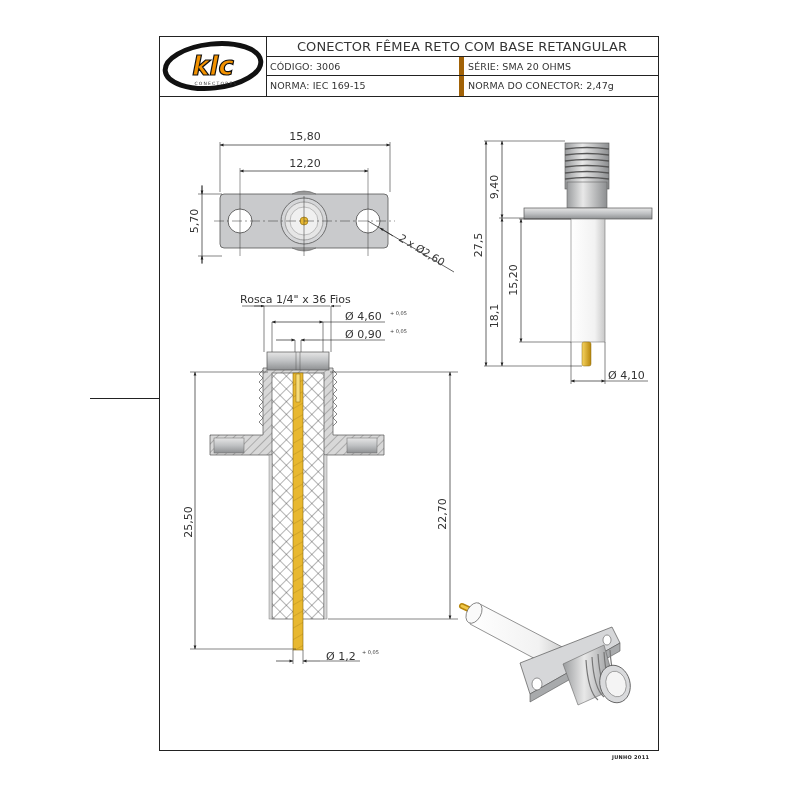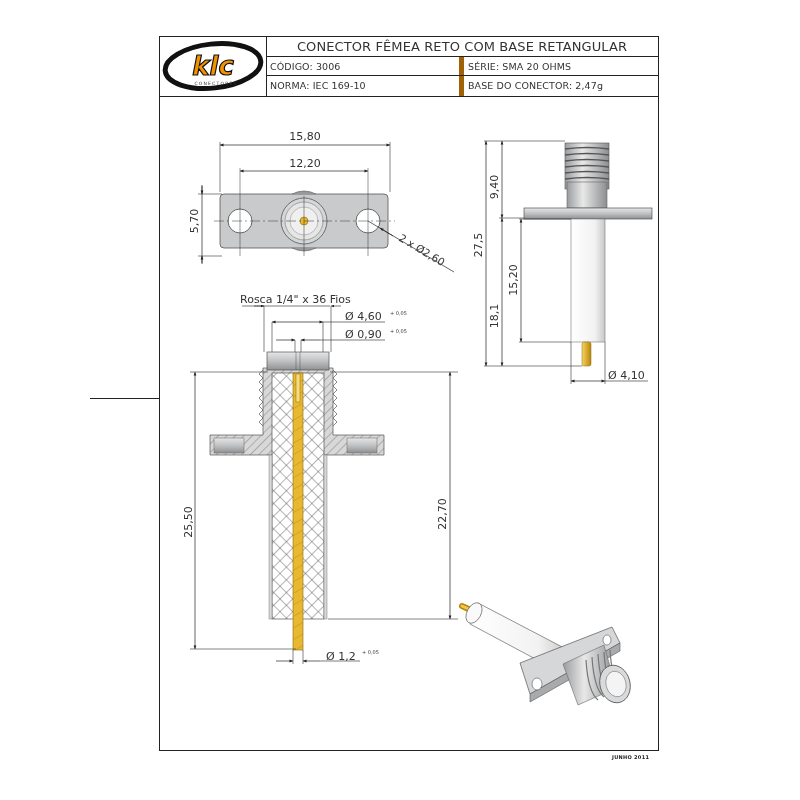--- a/index.html
+++ b/index.html
@@ -35,22 +35,22 @@
       </svg>
     </div>
     <div class="row row1">
       <div class="cell full">CONECTOR FÊMEA RETO COM BASE RETANGULAR</div>
     </div>
     <div class="row row2">
       <div class="cell left">CÓDIGO: 3006</div>
       <div class="cell right">SÉRIE: SMA 20 OHMS</div>
     </div>
     <div class="row row3">
-      <div class="cell left">NORMA: IEC 169-10</div>
-      <div class="cell right">BASE DO CONECTOR: 2,47g</div>
+      <div class="cell left">NORMA: IEC 169-15</div>
+      <div class="cell right">NORMA DO CONECTOR: 2,47g</div>
     </div>
   </div>
 </div>
 
 <svg width="800" height="800" viewBox="0 0 800 800" style="position:absolute;left:0;top:0;">
   <defs>
     <marker id="arr" viewBox="0 0 10 10" refX="10" refY="5" markerWidth="7" markerHeight="5" orient="auto-start-reverse">
       <path d="M0,1 L10,5 L0,9 z" fill="#222"></path>
     </marker>
     <pattern id="cross" width="9" height="9" patternUnits="userSpaceOnUse" patternTransform="rotate(45)">

